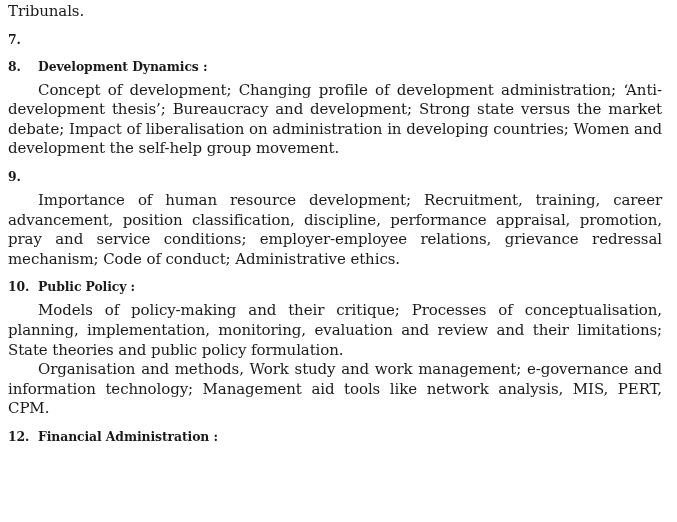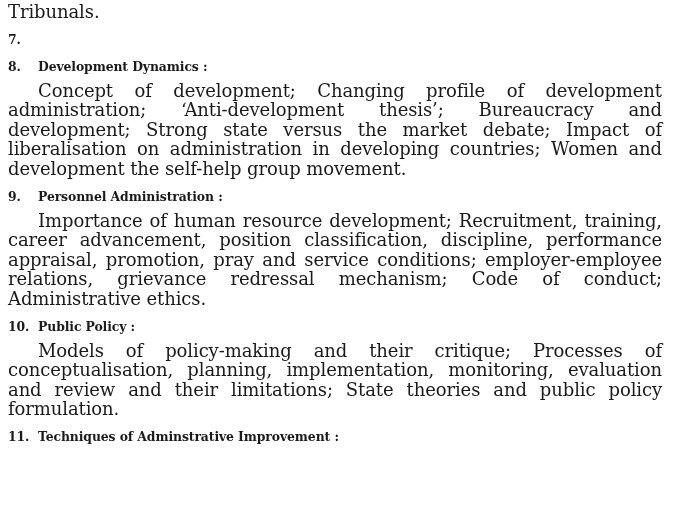--- a/index.html
+++ b/index.html
@@ -3,21 +3,21 @@
 <meta charset="utf-8">
 <style>
   html, body { margin: 0; padding: 0; background: #ffffff; }
   body {
     width: 677px; height: 522px; overflow: hidden;
     font-family: "DejaVu Serif", "Liberation Serif", serif;
     color: #1a1a1a;
   }
   .page { position: relative; padding: 0 15px 0 8px; }
   .p {
-    font-size: 18px;
+    font-size: 15px;
     line-height: 19.6px;
     text-align: justify;
     margin: 0;
     letter-spacing: -0.1px;
   }
   .first { margin-top: 2px; }
   .indent { text-indent: 30px; }
   .heading {
     font-family: "DejaVu Serif", serif;
     font-weight: bold;
@@ -46,35 +46,35 @@
     <div class="heading">
       <span class="num">8.</span>
       <span>Development Dynamics :</span>
     </div>
     <p class="p indent">Concept of development; Changing profile of development administration; ‘Anti-development thesis’; Bureaucracy and development; Strong state versus the market debate; Impact of liberalisation on administration in developing countries; Women and development the self-help group movement.</p>
   </div>
 
   <div class="section">
     <div class="heading">
       <span class="num">9.</span>
-      <span>Personnel Administration :</span>
     </div>
     <p class="p indent">Importance of human resource development; Recruitment, training, career advancement, position classification, discipline, performance appraisal, promotion, pray and service conditions; employer-employee relations, grievance redressal mechanism; Code of conduct; Administrative ethics.</p>
   </div>
 
   <div class="section">
     <div class="heading">
       <span class="num">10.</span>
       <span>Public Policy :</span>
     </div>
     <p class="p indent">Models of policy-making and their critique; Processes of conceptualisation, planning, implementation, monitoring, evaluation and review and their limitations; State theories and public policy formulation.</p>
   </div>
 
   <div class="section">
-    <div class="heading">
-      <span class="num">11.</span>
-      <span>Techniques of Adminstrative Improvement :</span>
-    </div>
+    <p class="p indent">Organisation and methods, Work study and work management; e-governance and information technology; Management aid tools like network analysis, MIS, PERT, CPM.</p>
   </div>
 
   <div class="section">
+    <div class="heading">
+      <span class="num">12.</span>
+      <span>Financial Administration :</span>
+    </div>
   </div>
 </div>
 
 </body></html>

